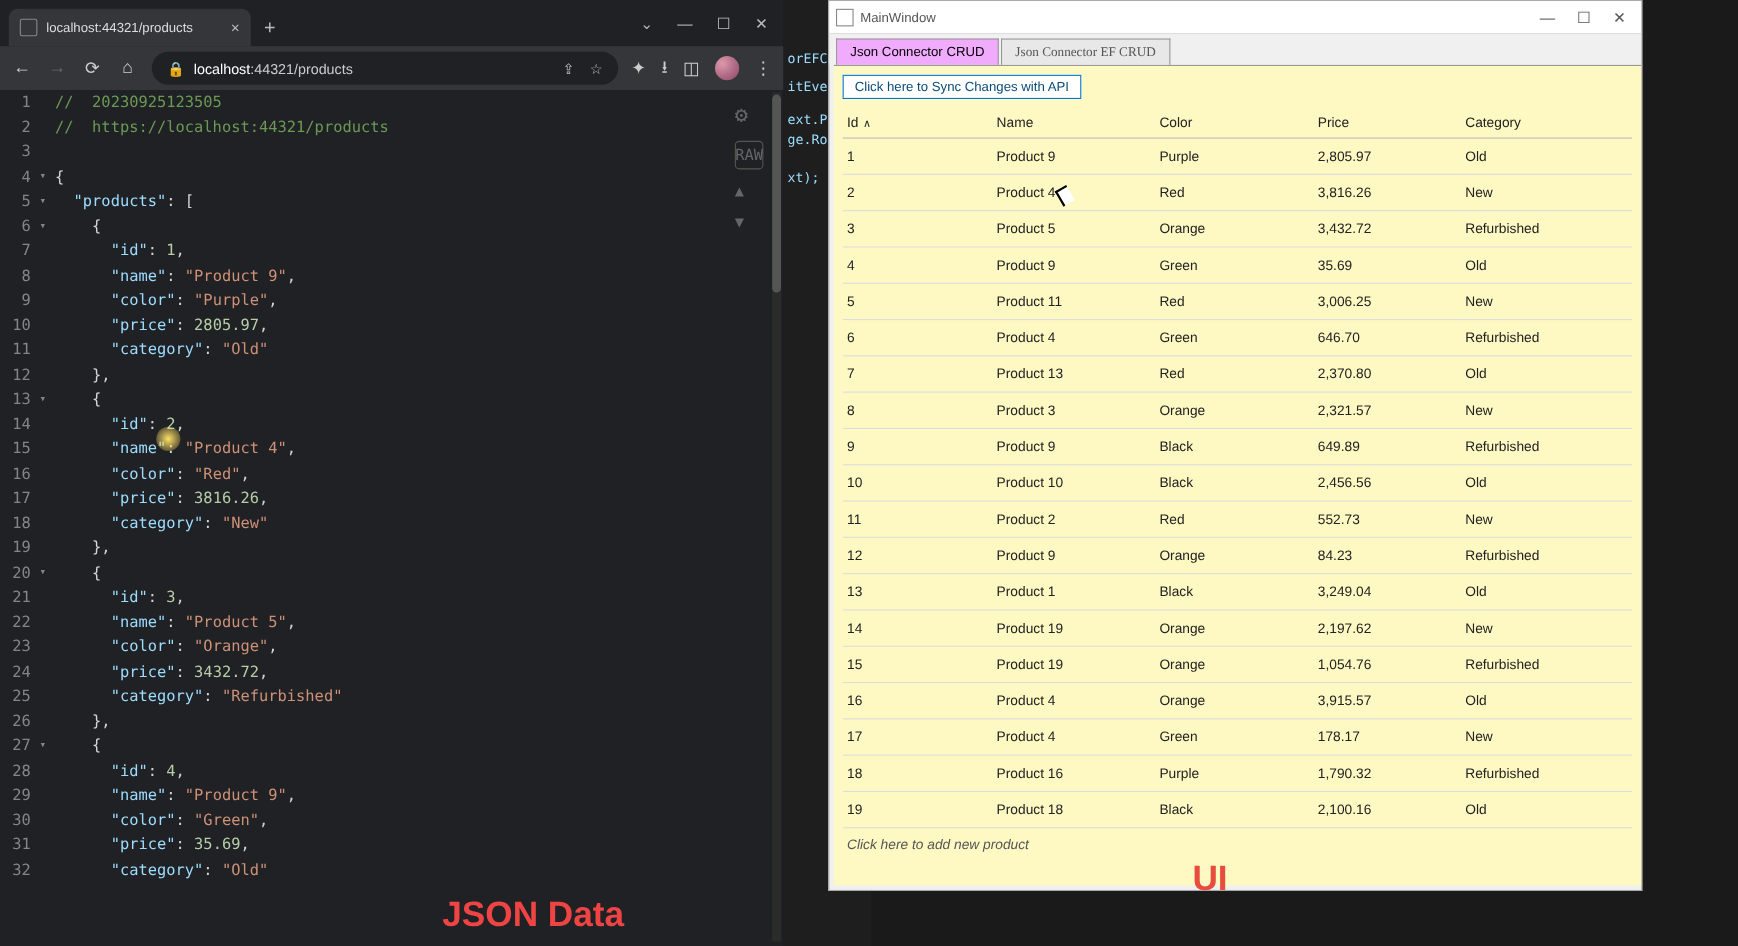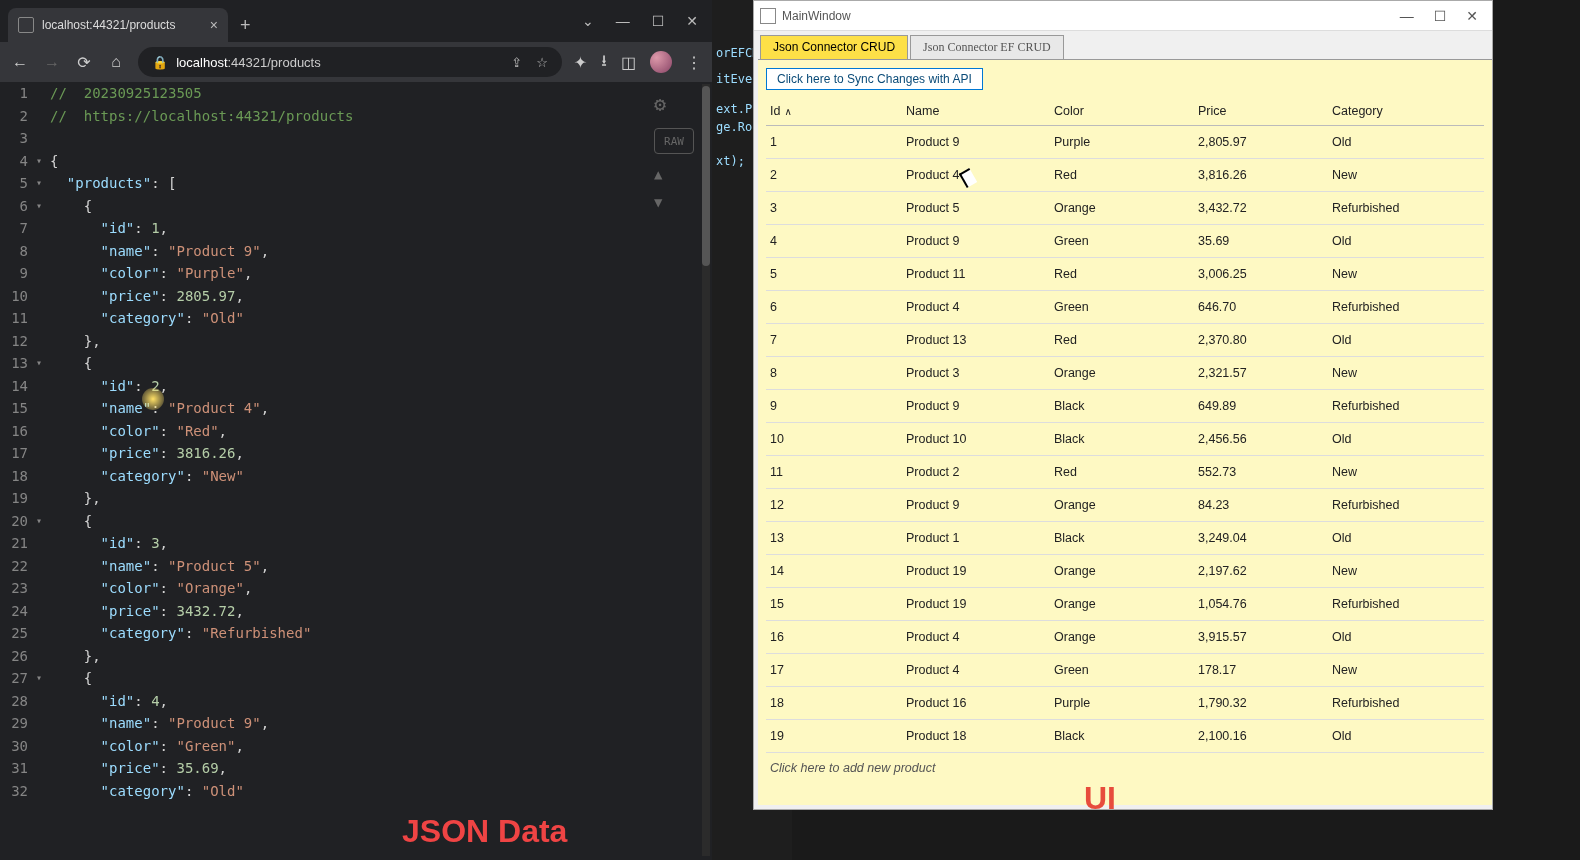--- a/index.html
+++ b/index.html
@@ -91,21 +91,21 @@
 }
 .gutter-icons {
   position: absolute;
   right: 18px;
   top: 10px;
   display: flex;
   flex-direction: column;
   gap: 12px;
   color: #666;
 }
-.gutter-icons .box { width: 40px; height: 26px; border: 1px solid #555; border-radius: 4px; display:flex; align-items:center; justify-content:center; font-size: 11px; }
+.gutter-icons .box { width: 26px; height: 26px; border: 1px solid #555; border-radius: 4px; display:flex; align-items:center; justify-content:center; font-size: 14px; }
 .code-line {
   display: flex;
   height: 22.5px;
   line-height: 22.5px;
 }
 .ln { width: 36px; text-align: right; color: #858585; padding-right: 8px; }
 .fold { width: 14px; color: #858585; font-size: 10px; }
 .src { white-space: pre; }
 .c-comment { color: #6a9955; text-align: right; }
 .c-key { color: #9cdcfe; }
@@ -189,21 +189,21 @@
 .winapp .tabs {
   display: flex;
   padding: 4px 6px 0 6px;
   background: #f0f0f0;
   gap: 2px;
 }
 .winapp .tabs .wtab {
   padding: 4px 12px;
   font-size: 12px;
   border: 1px solid #999;
-  background: #fde047;
+  background: #f0abfc;
   border-bottom: none;
 }
 .winapp .tabs .wtab.inactive {
   background: #e8e8e8;
   color: #555;
   font-family: Liberation Serif, serif;
 }
 .winapp .tabcontent {
   flex: 1;
   background: #fef9c3;

